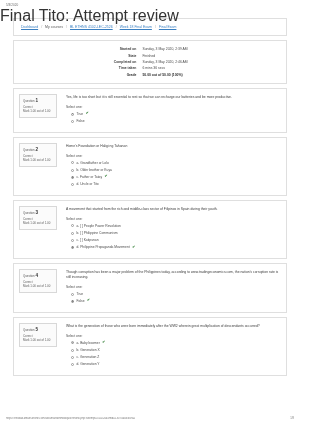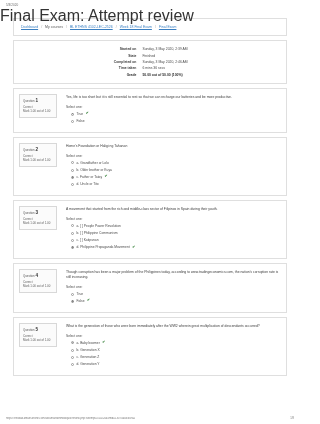--- a/index.html
+++ b/index.html
@@ -195,21 +195,21 @@
   }
 </style>
 </head>
 <body>
 
 <div class="print-header-wrap">
   <div class="print-header">
     <span>5/3/2020</span>
     <span style="visibility:hidden">.</span>
   </div>
-  <div class="ph-center">Final Exam: Attempt review</div>
+  <div class="ph-center">Final Tito: Attempt review</div>
 </div>
 
 <div class="page">
 
   <div class="card breadcrumb-card" id="breadcrumb">
       <span class="crumb-link">Dashboard</span>
       <span class="crumb-sep">/</span>
       <span class="crumb-plain">My courses</span>
       <span class="crumb-sep">/</span>
       <span class="crumb-link">BL ETHNS 4102-LEC-2526</span>

